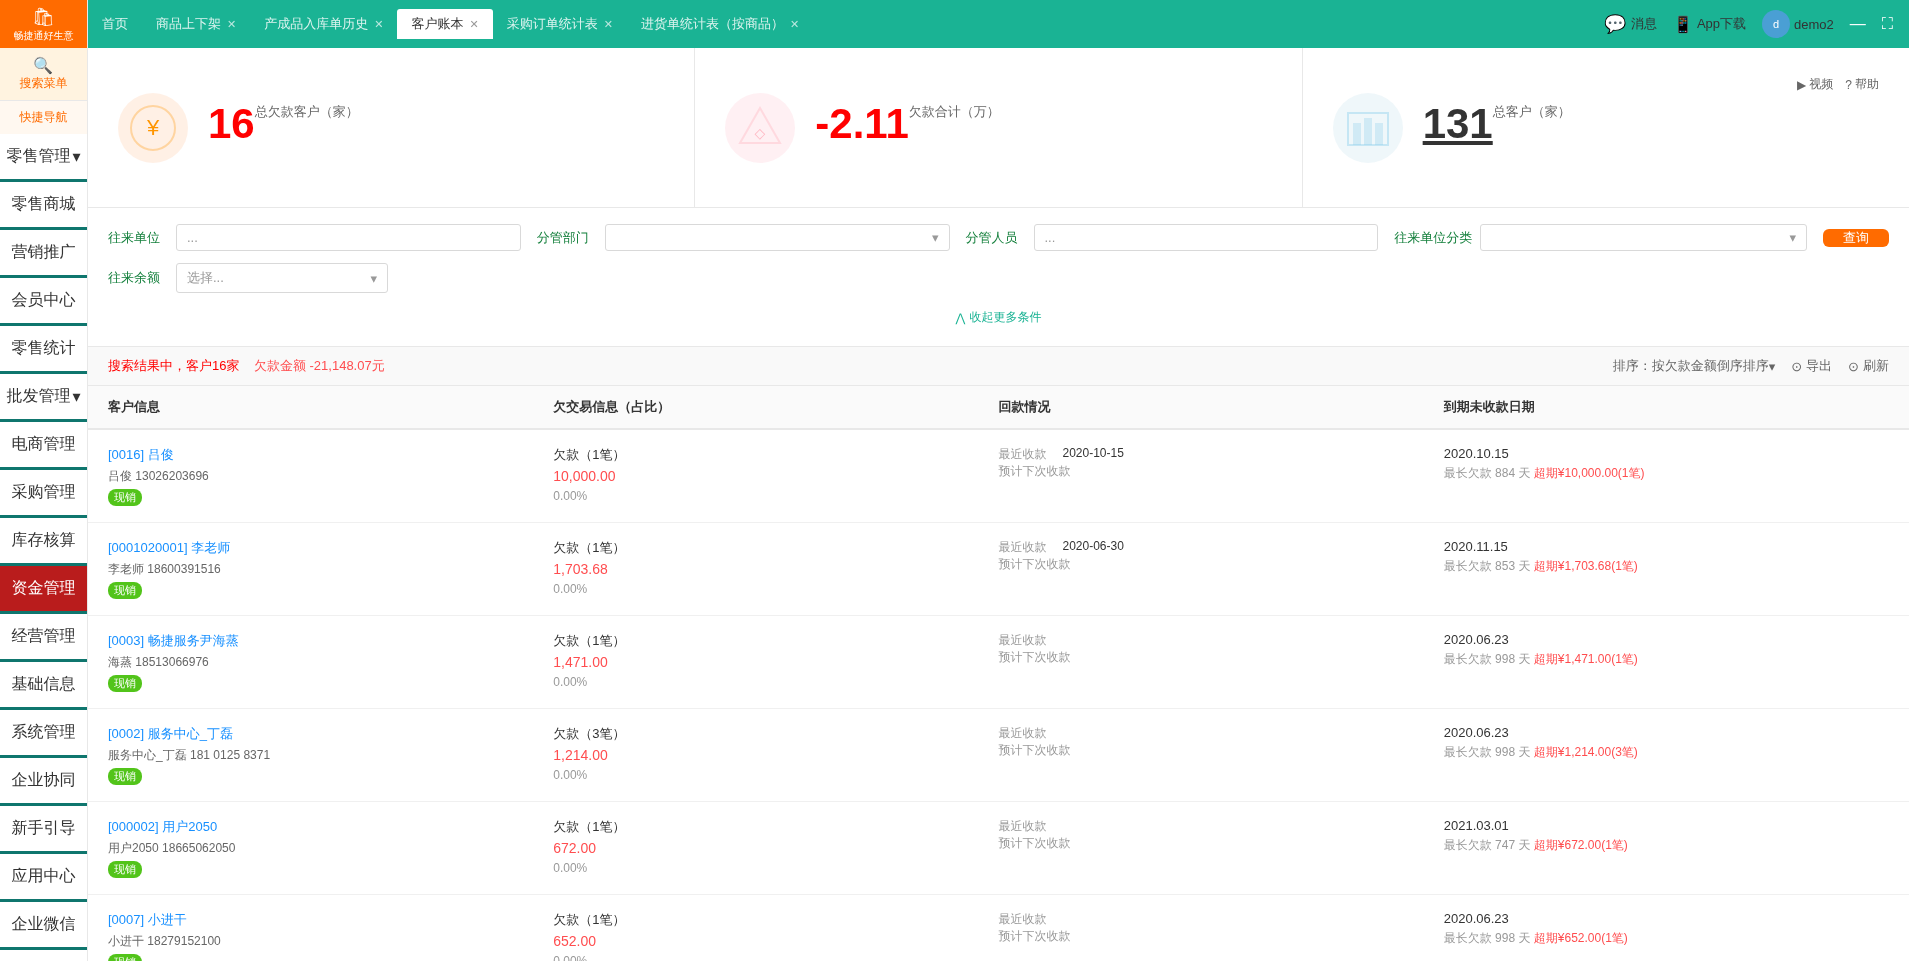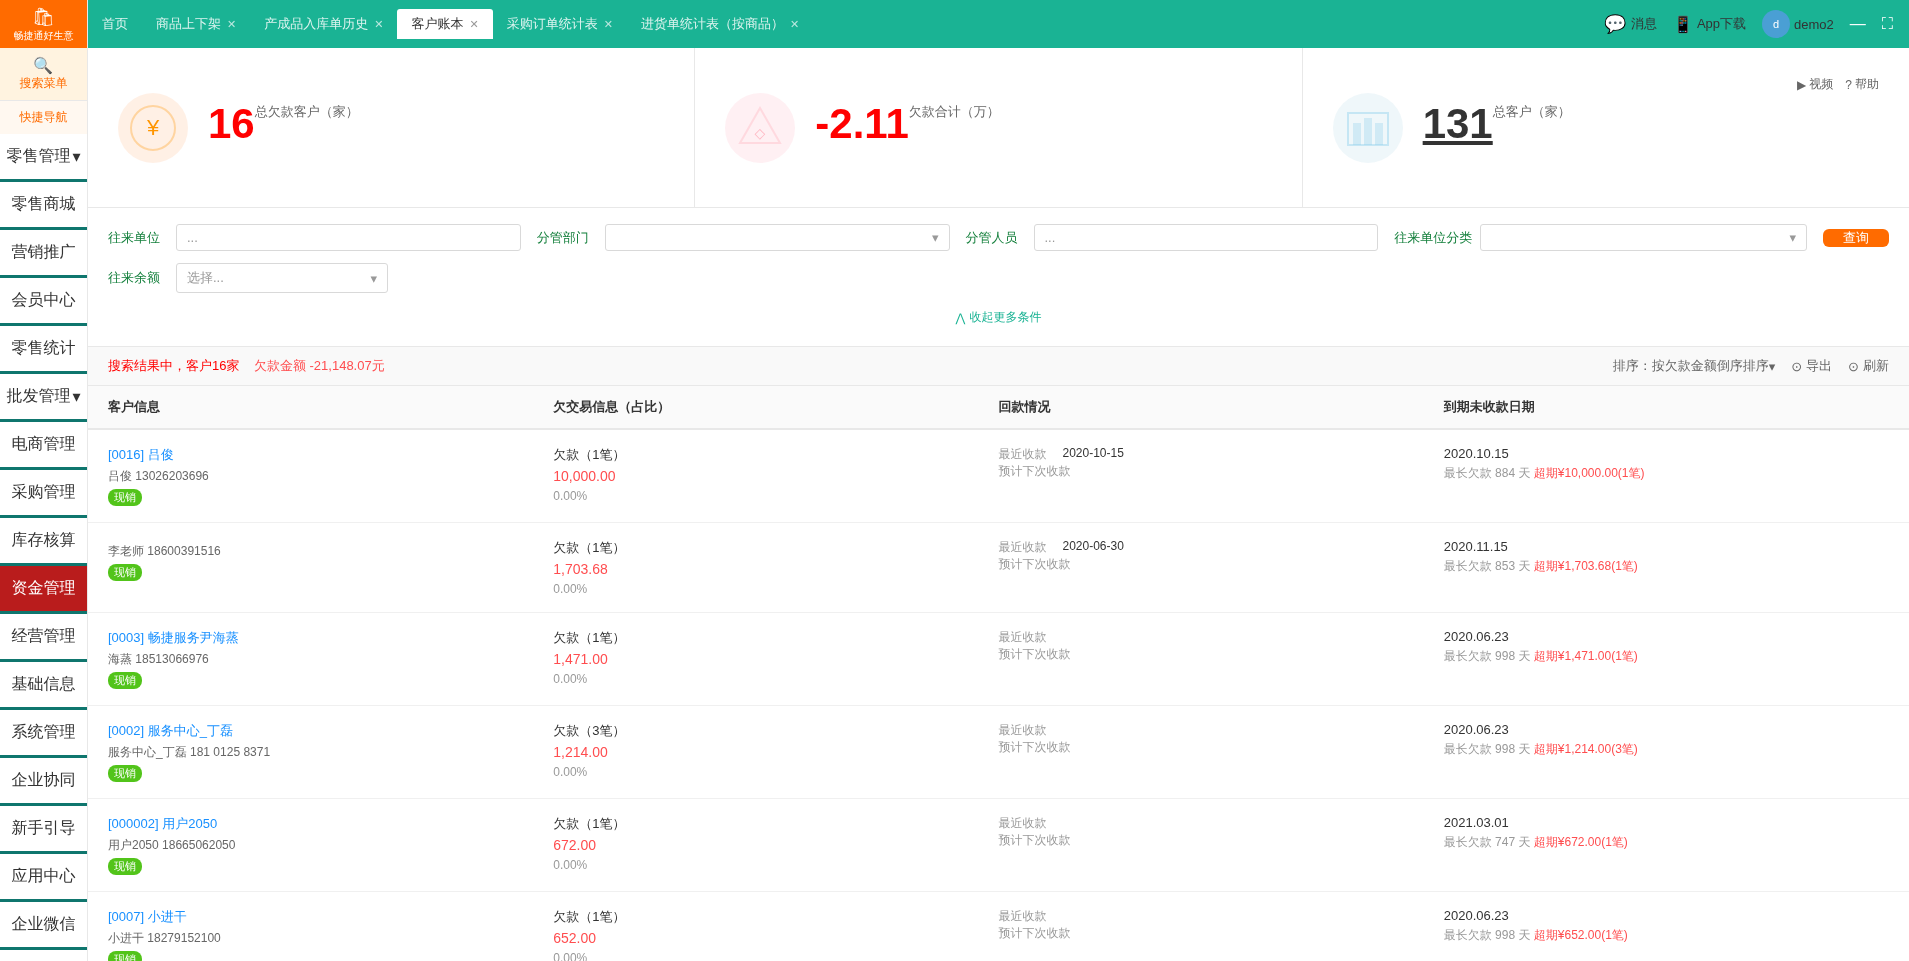--- a/index.html
+++ b/index.html
@@ -374,20 +374,24 @@
           <div class="due-date">2020.10.15</div>
           <div class="due-overdue">
             <span>最长欠款 884 天</span>
             <span class="due-overdue-link">超期¥10,000.00(1笔)</span>
           </div>
         </div>
       </div>
 
       <div class="table-row-data">
         <div>
+          <div>
+            <span class="customer-name">[0001020001]</span>
+            <span class="customer-name">李老师</span>
+          </div>
           <div class="customer-sub">李老师 18600391516</div>
           <span class="customer-tag">现销</span>
         </div>
         <div>
           <div class="debt-count">欠款（1笔）</div>
           <div class="debt-amount">1,703.68</div>
           <div class="debt-percent">0.00%</div>
         </div>
         <div>
           <div style="display:flex;gap:16px;font-size:12px;">

